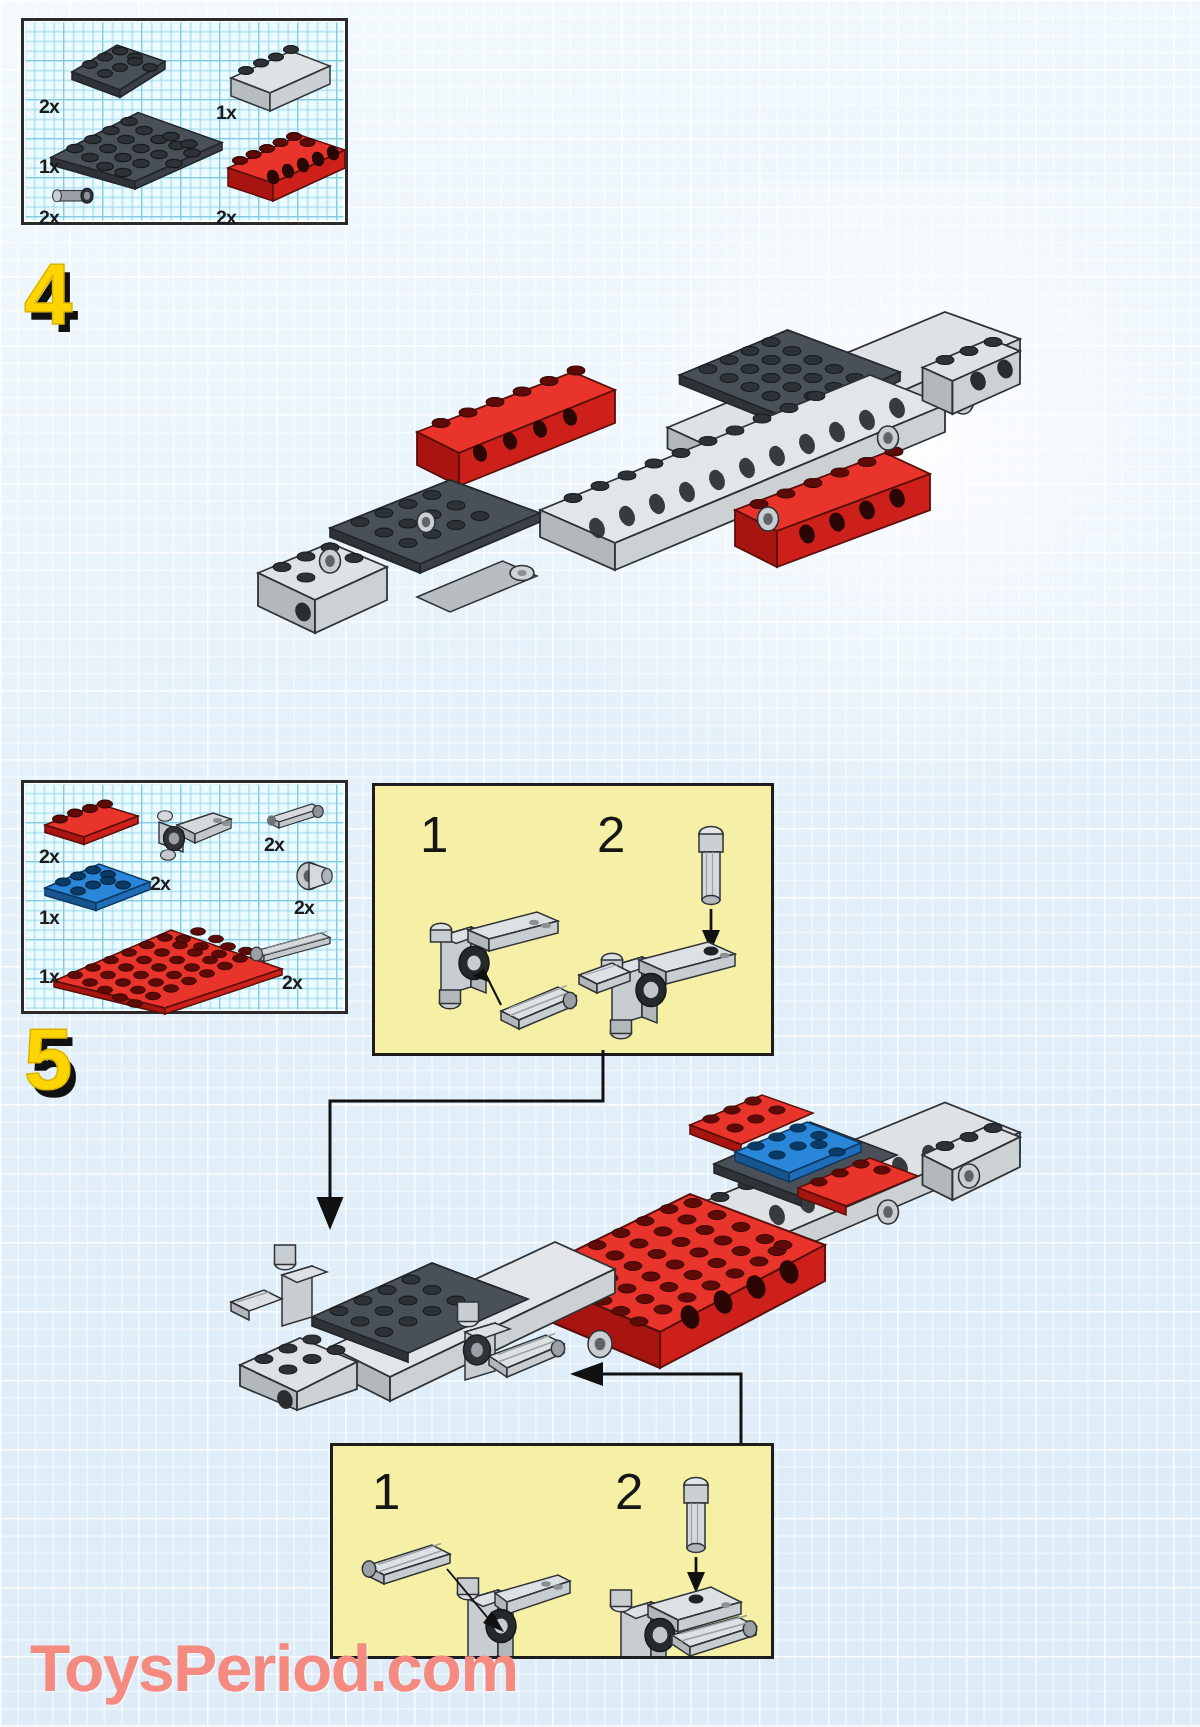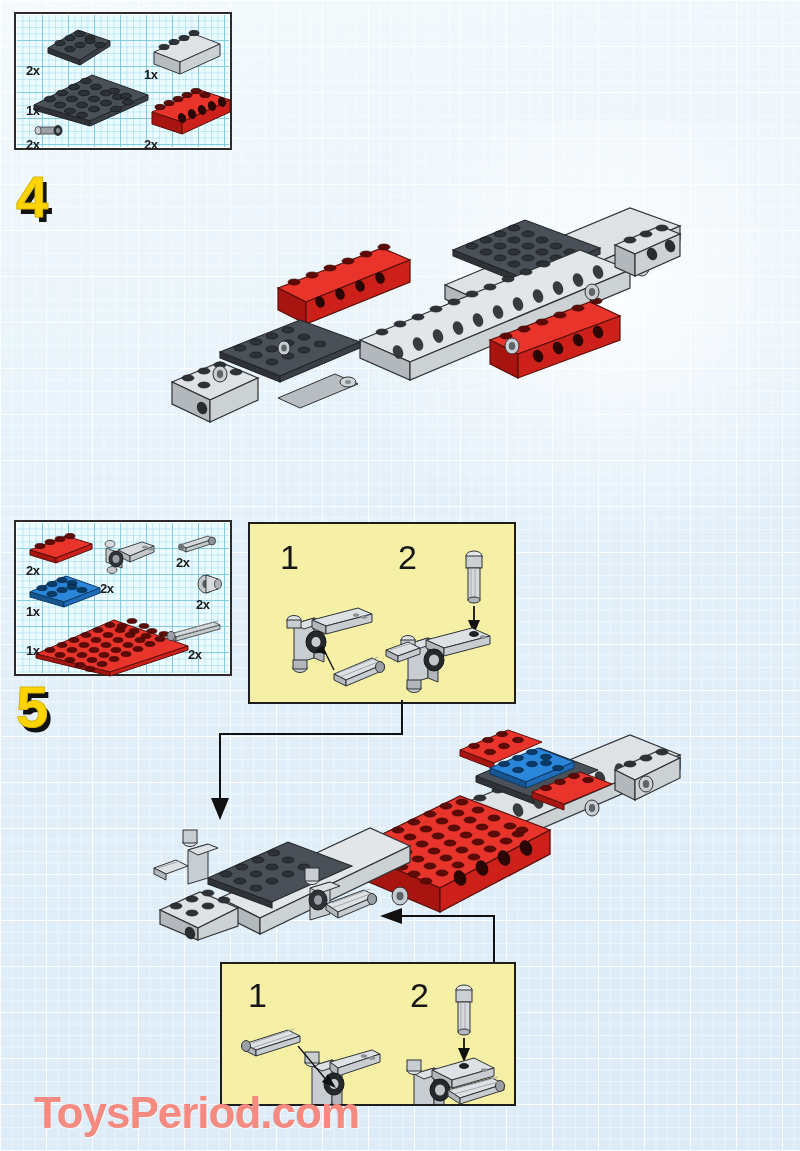--- a/index.html
+++ b/index.html
@@ -57,21 +57,20 @@
     -webkit-text-stroke:1px #d8b400;
   }
   
   #watermark{
     position:absolute;left:20px;top:1088px;
     font-family:"Liberation Sans",sans-serif;
     font-weight:700;font-size:44px;letter-spacing:-1px;
     color:#f58a80;
     text-shadow:1px 1px 0 rgba(255,255,255,.6);
     white-space:nowrap;
-    margin-left:14px;
   }
   
   .leader{position:absolute;}
   
   .piece{position:absolute;}
   .piece svg{display:block;overflow:visible;}
 </style>
 </head>
 <body>
 

